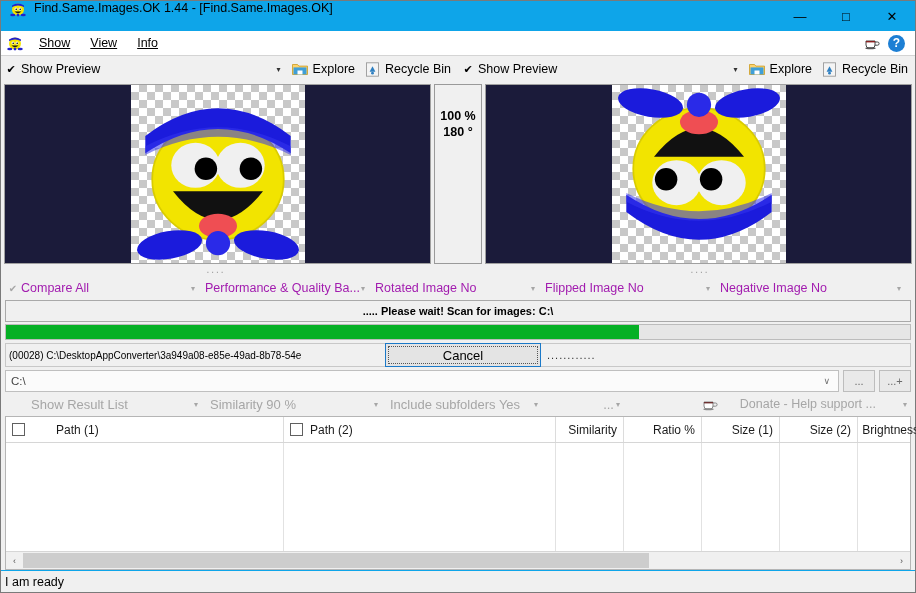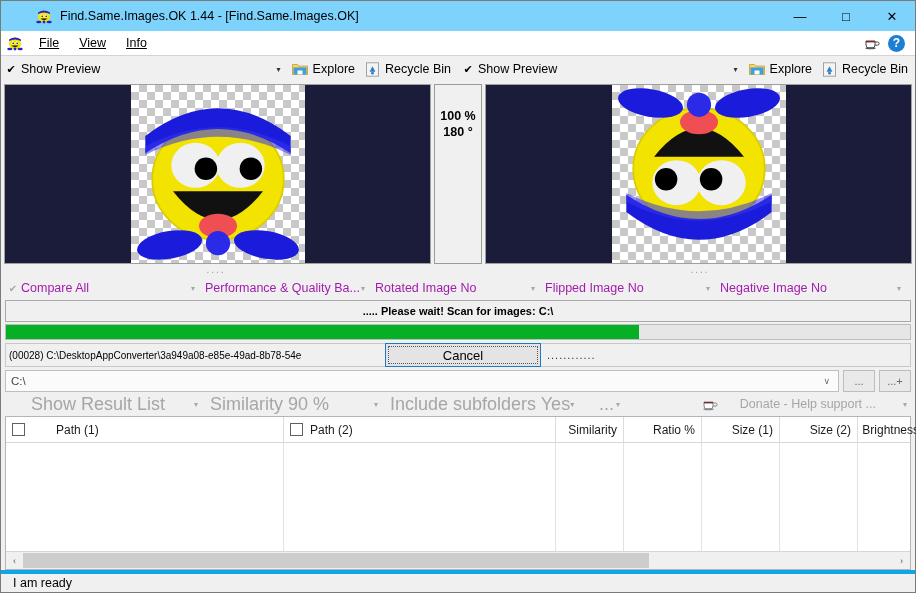--- a/index.html
+++ b/index.html
@@ -23,26 +23,24 @@
     border: 1px solid #7a7a7a;
     background: #f0f0f0;
     display: flex;
     flex-direction: column;
     position: relative;
   }
 
   
   .titlebar {
     height: 30px;
-    background: #7dd3fc;
-    display: flex;
-    align-items: center;
-    flex: 0 0 auto;
-    position: relative;
-    padding-left: 26px;
+    background: #0ea5e9;
+    display: flex;
+    flex: 0 0 auto;
+    position: relative;
   }
   .title-icon {
     width: 16px; height: 16px;
     margin-left: 9px; margin-right: 8px;
     position: relative;
     flex: 0 0 auto;
   }
   .title-text {
     font-size: 12.5px;
     color: #000;
@@ -386,21 +384,21 @@
     align-items: center;
     padding: 0 4px;
     box-sizing: border-box;
   }
   .opt2 {
     display: flex;
     align-items: center;
     height: 24px;
     min-width: 0;
   }
-  .opt2 .lbl { font-size: 18px; color: #a6a6a6; white-space: nowrap; }
+  .opt2 .lbl { font-size: 13px; color: #a6a6a6; white-space: nowrap; }
   .opt2 .car { font-size: 8px; color: #a6a6a6; margin-left: auto; padding-right: 12px; }
   .donate {
     display: flex; align-items: center; gap: 21px;
     margin-left: auto;
     padding-right: 4px;
   }
   .donate .lbl { font-size: 12.5px; color: #a6a6a6; white-space: nowrap; }
 
   
   .tablewrap {
@@ -471,25 +469,25 @@
     position: absolute;
     left: 0; top: 1px; bottom: 1px;
     width: 72%;
     background: #cdcdcd;
   }
 
   
   .footer {
     height: 22px;
     flex: 0 0 auto;
-    border-top: 4px solid #0ea5e9;
+    border-top: 1px solid #0ea5e9;
     background: #f0f0f0;
     display: flex;
     align-items: center;
-    padding-left: 12px;
+    padding-left: 4px;
     box-sizing: border-box;
   }
   .footer span { font-size: 12.5px; color: #000; }
 
   
   .smiley { position: absolute; inset: 0; }
   .smiley svg { width: 100%; height: 100%; display: block; }
   .rot180 { transform: rotate(180deg); }
 </style>
 </head>
@@ -528,21 +526,21 @@
         <circle cx="6" cy="8" r="1.5" fill="#fff"></circle>
           <circle cx="10" cy="8" r="1.5" fill="#fff"></circle>
         <circle cx="6.2" cy="8.2" r="0.8" fill="#000"></circle>
           <circle cx="10.2" cy="8.2" r="0.8" fill="#000"></circle>
         <path d="M4.5 10.5 Q8 13.5 11.5 10.5 Z" fill="#111"></path>
         <ellipse cx="2.8" cy="14" rx="2.6" ry="1.3" fill="#2222cc"></ellipse>
         <ellipse cx="13.2" cy="14" rx="2.6" ry="1.3" fill="#2222cc"></ellipse>
         <circle cx="8" cy="14" r="1.4" fill="#2222cc"></circle>
       </svg>
     </div>
-    <div class="menu-item"><u>File</u></div>
+    <div class="menu-item"><u>Show</u></div>
     <div class="menu-item"><u>View</u></div>
     <div class="menu-item"><u>Info</u></div>
     <div class="menubar-right">
       <div class="coffee-icon">
         <svg viewBox="0 0 17 14">
           <path d="M2 5 h9 v4 a3 3 0 0 1 -3 3 h-3 a3 3 0 0 1 -3 -3 z" fill="#fff" stroke="#444" stroke-width="1"></path>
           <path d="M11 6 h2.5 a1.6 1.6 0 0 1 0 3.2 h-2.5" fill="none" stroke="#444" stroke-width="1"></path>
           <path d="M2 5 h9 v1.4 h-9 z" fill="#8b2020"></path>
           <ellipse cx="6.5" cy="12.3" rx="5.2" ry="1" fill="#555"></ellipse>
         </svg>

